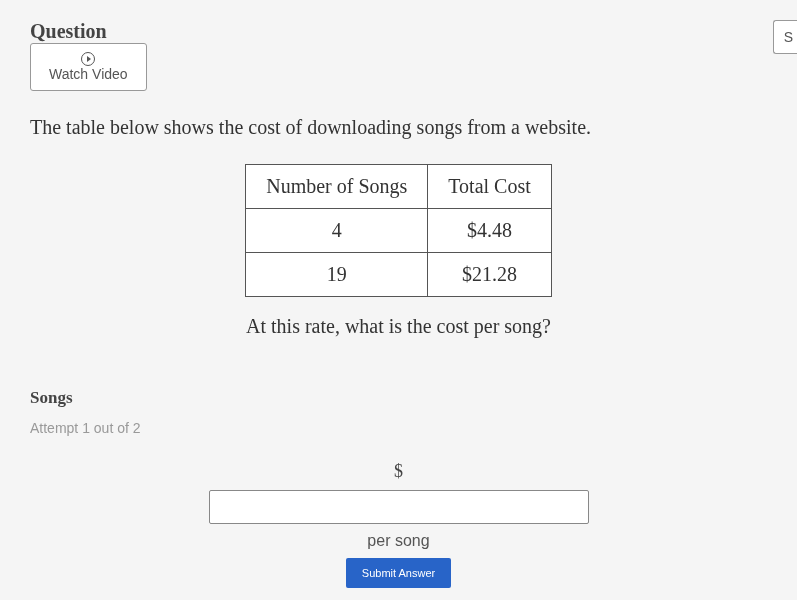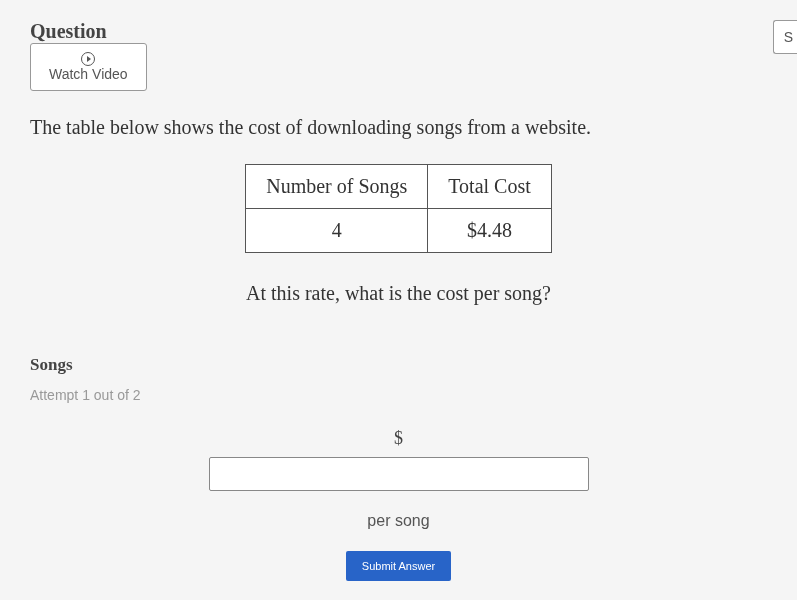--- a/index.html
+++ b/index.html
@@ -76,21 +76,21 @@
       right: 0;
       top: 20px;
     }
     .question-text {
       font-size: 20px;
       color: #333;
       margin-bottom: 25px;
     }
     .data-table {
       border-collapse: collapse;
-      margin: 0 auto 29px auto;
+      margin: 0 auto 18px auto;
       background: #fff;
     }
     .data-table th, .data-table td {
       border: 1.5px solid #555;
       padding: 10px 20px;
       text-align: center;
       font-size: 20px;
     }
     .data-table th {
       font-weight: normal;
@@ -131,21 +131,21 @@
       height: 34px;
       border: 1.5px solid #888;
       background: #fff;
       padding: 4px 8px;
       font-size: 15px;
       border-radius: 2px;
     }
     .per-song {
       font-size: 16px;
       color: #555;
-      margin: 13px 10px;
+      margin: 0 10px;
       font-family: Arial, sans-serif;
     }
     .submit-btn {
       background: #2864c8;
       color: #fff;
       border: none;
       padding: 9px 16px;
       font-size: 11px;
       border-radius: 2px;
       cursor: pointer;
@@ -173,20 +173,24 @@
     <tr>
       <th>Number of Songs</th>
       <th>Total Cost</th>
     </tr>
   </thead>
   <tbody>
     <tr>
       <td>4</td>
       <td>$4.48</td>
     </tr>
+    <tr>
+      <td>19</td>
+      <td>$21.28</td>
+    </tr>
   </tbody>
 </table>
 
 <div class="sub-question">At this rate, what is the cost per song?</div>
 
 <div class="answer-row">
   <span class="answer-label">Songs</span>
   <span class="attempt-text">Attempt 1 out of 2</span>
 </div>
 

